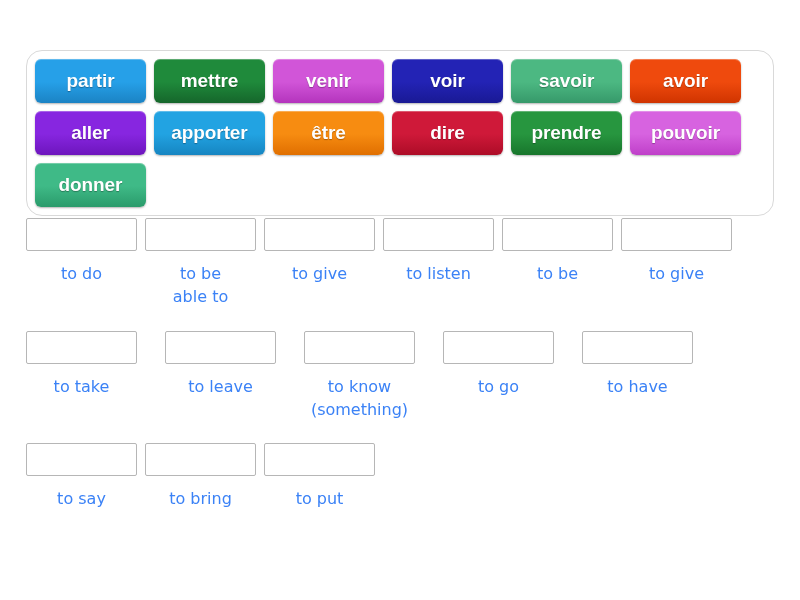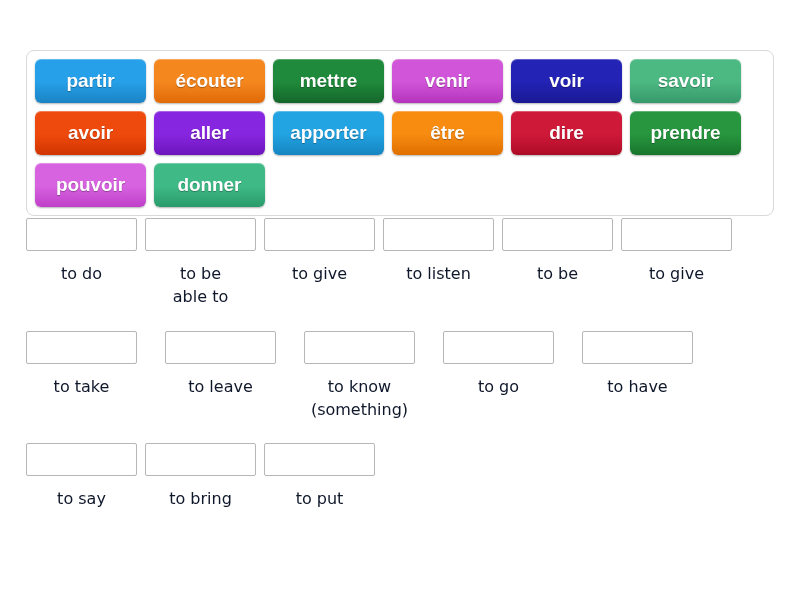--- a/index.html
+++ b/index.html
@@ -22,21 +22,21 @@
   }
 
   
   .word-bank {
     position: absolute;
     left: 26px;
     top: 50px;
     width: 748px;
     box-sizing: border-box;
     border: 1px solid #d9d9d9;
-    border-radius: 8px;
+    border-radius: 16px;
     background: #ffffff;
     padding: 8px 7px 8px 8px;
   }
 
   .tile-grid {
     display: flex;
     flex-wrap: wrap;
     gap: 8px 8px;
   }
 
@@ -89,35 +89,34 @@
     border: 1px solid #b6b6b6;
     background: #ffffff;
     border-radius: 2px;
     cursor: pointer;
   }
 
   .answer-label {
     margin-top: 11px;
     font-size: 16px;
     line-height: 1.45;
-    color: #0f172a;
+    color: #3b82f6;
     text-align: center;
     white-space: pre-line;
     font-family: "DejaVu Sans", "Liberation Sans", sans-serif;
   }
 </style>
 </head>
 <body>
 
 <div id="app">
 
   <div class="word-bank">
     <div class="tile-grid" id="tile-grid">
         <div class="tile" style="background: linear-gradient(rgb(38, 160, 232) 0%, rgb(38, 160, 232) 52%, rgb(27, 131, 196) 100%);">partir</div>
-        <div class="tile" style="background: linear-gradient(rgb(245, 135, 31) 0%, rgb(245, 135, 31) 52%, rgb(224, 106, 7) 100%);">écouter</div>
         <div class="tile" style="background: linear-gradient(rgb(31, 138, 59) 0%, rgb(31, 138, 59) 52%, rgb(21, 102, 43) 100%);">mettre</div>
         <div class="tile" style="background: linear-gradient(rgb(209, 85, 216) 0%, rgb(209, 85, 216) 52%, rgb(180, 52, 189) 100%);">venir</div>
         <div class="tile" style="background: linear-gradient(rgb(35, 35, 181) 0%, rgb(35, 35, 181) 52%, rgb(25, 25, 148) 100%);">voir</div>
         <div class="tile" style="background: linear-gradient(rgb(76, 184, 130) 0%, rgb(76, 184, 130) 52%, rgb(54, 153, 106) 100%); text-align: right;">savoir</div>
         <div class="tile" style="background: linear-gradient(rgb(239, 74, 13) 0%, rgb(239, 74, 13) 52%, rgb(208, 52, 0) 100%);">avoir</div>
         <div class="tile" style="background: linear-gradient(rgb(135, 38, 224) 0%, rgb(135, 38, 224) 52%, rgb(109, 21, 189) 100%);">aller</div>
         <div class="tile" style="background: linear-gradient(rgb(34, 163, 226) 0%, rgb(34, 163, 226) 52%, rgb(22, 133, 193) 100%);">apporter</div>
         <div class="tile" style="background: linear-gradient(rgb(247, 140, 17) 0%, rgb(247, 140, 17) 52%, rgb(224, 111, 0) 100%);">être</div>
         <div class="tile" style="background: linear-gradient(rgb(207, 25, 57) 0%, rgb(207, 25, 57) 52%, rgb(173, 12, 39) 100%);">dire</div>
         <div class="tile" style="background: linear-gradient(rgb(39, 150, 63) 0%, rgb(39, 150, 63) 52%, rgb(24, 118, 44) 100%);">prendre</div>

